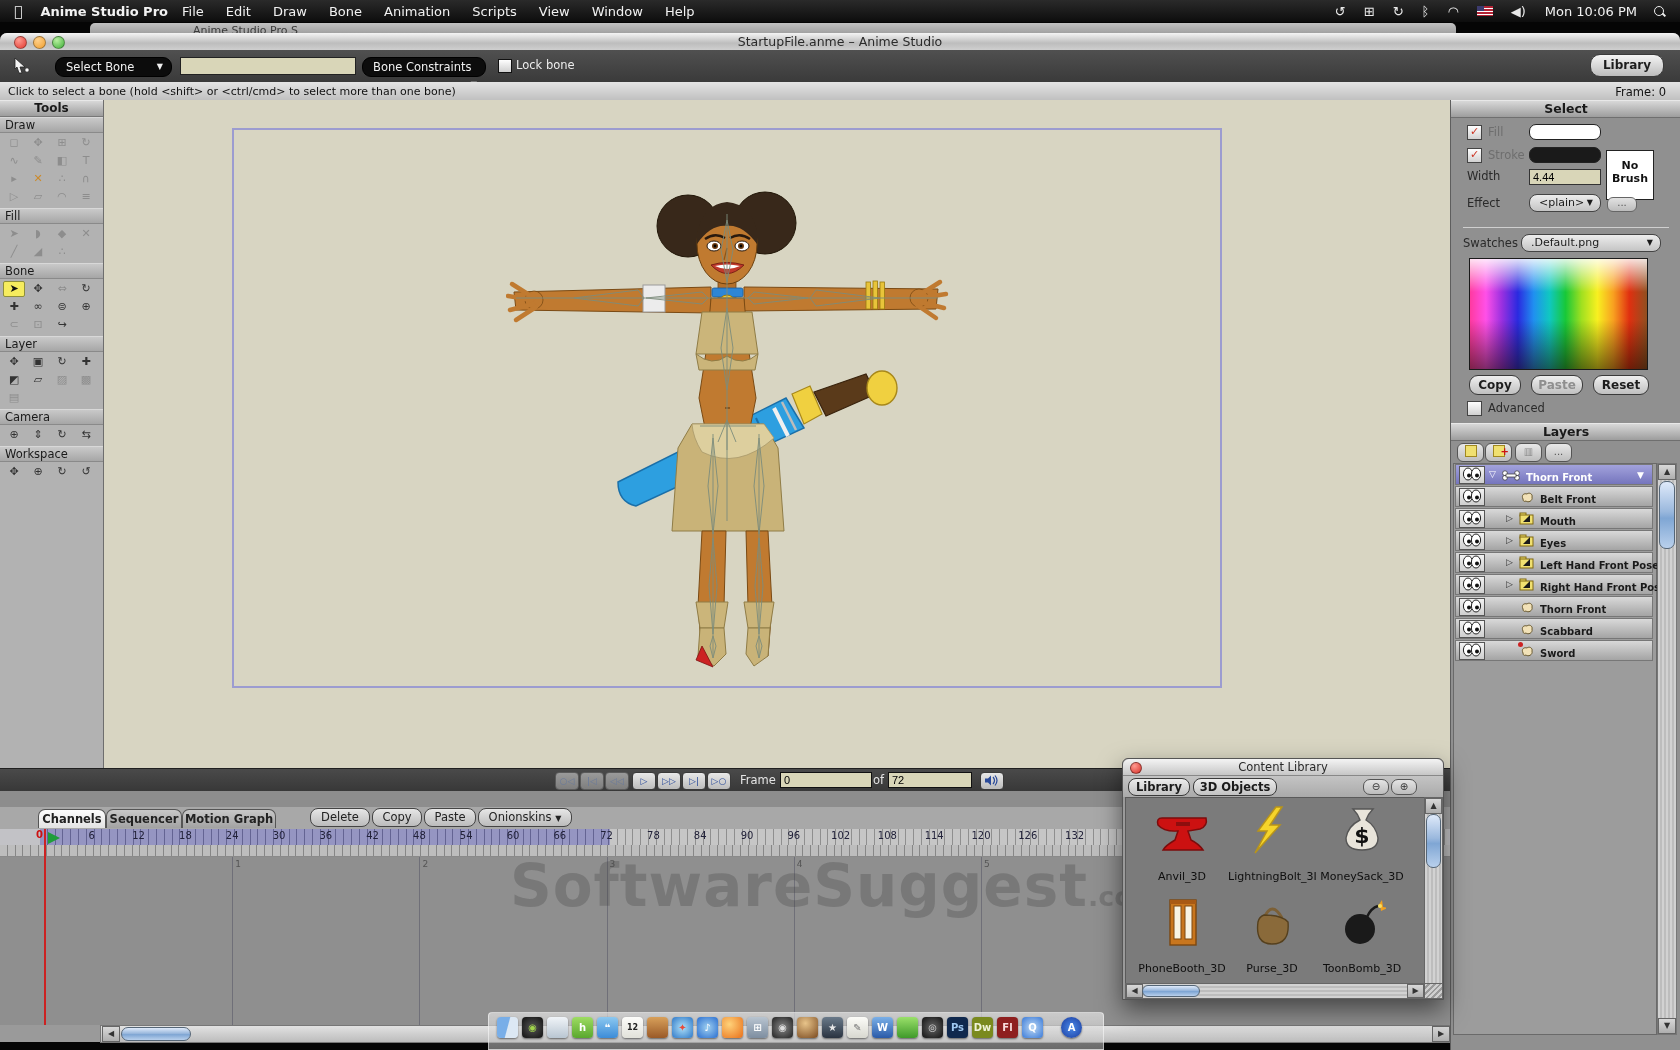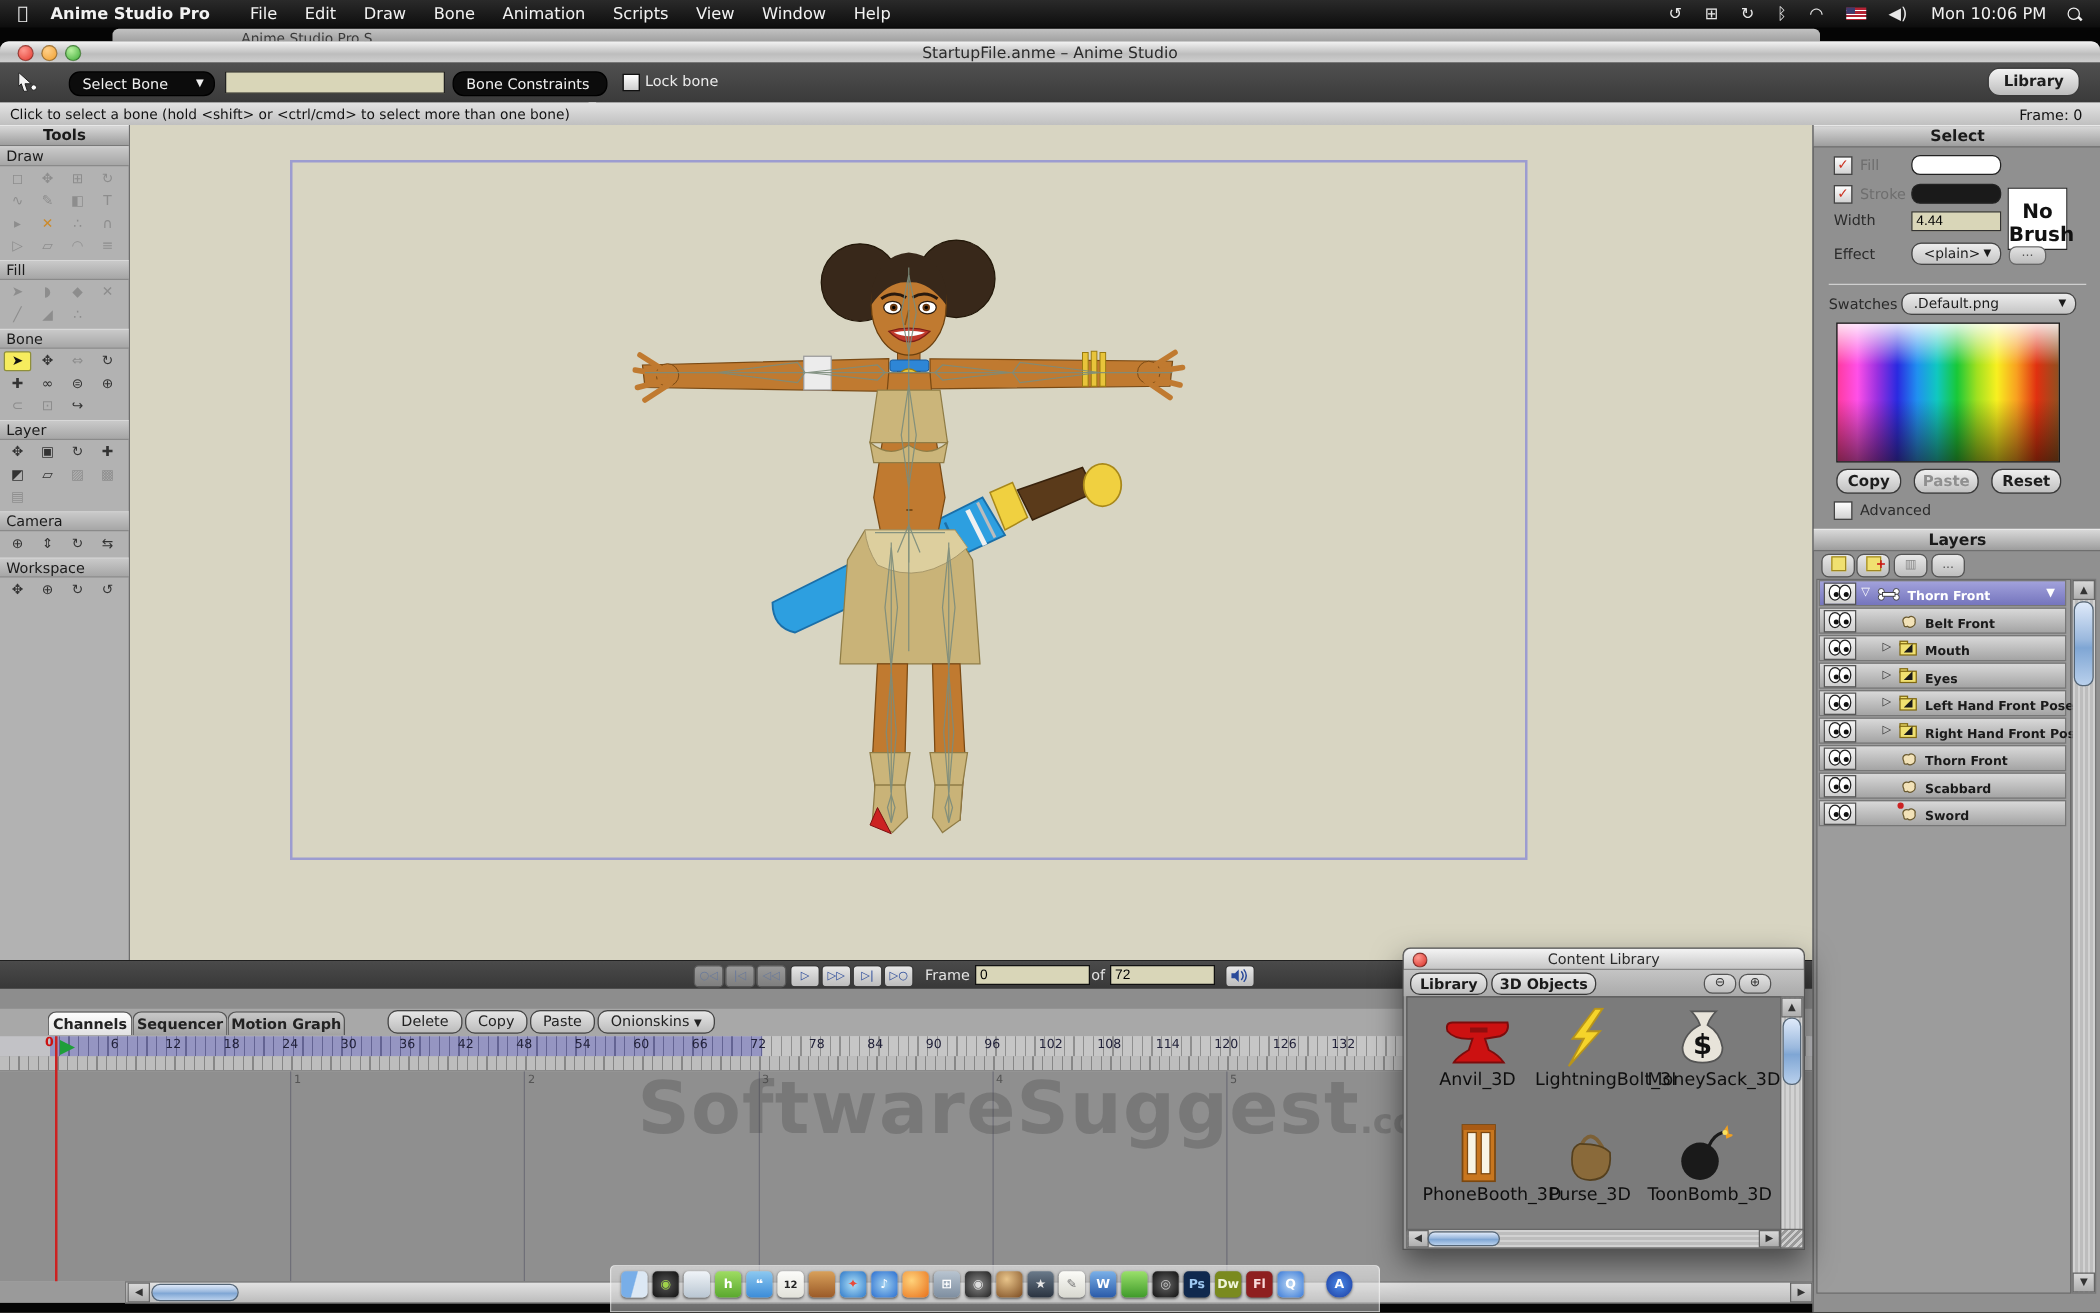--- a/index.html
+++ b/index.html
@@ -1,20 +1,20 @@
 <!DOCTYPE html>
 <html><head>
 <meta charset="utf-8">
 <style>
   html,body{margin:0;padding:0;background:#000;font-family:"DejaVu Sans",sans-serif;}
   #screen{position:relative;width:1680px;height:1050px;overflow:hidden;background:#050505;}
   
   #menubar{position:absolute;left:0;top:0;width:1680px;height:22px;background:linear-gradient(#2a2a2a,#0d0d0d);color:#f2f2f2;display:flex;align-items:center;font-size:13px;z-index:60;}
   #menubar .apple{margin:0 18px 0 14px;font-size:14px;}
-  #menubar .app{font-weight:bold;margin-right:32px;}
+  #menubar .app{font-weight:bold;margin-right:14px;}
   #menubar .mitem{margin-right:22px;}
   #menubar .spacer{flex:1;}
   #menubar .sicon{margin:0 9px;font-size:13px;color:#e8e8e8;}
   #menubar .flag{display:inline-block;width:16px;height:10px;margin:0 9px;background:linear-gradient(#b22234 20%,#fff 20% 30%,#b22234 30% 50%,#fff 50% 60%,#b22234 60% 80%,#fff 80% 90%,#b22234 90%);position:relative;}
   #menubar .flag::after{content:"";position:absolute;left:0;top:0;width:7px;height:5px;background:#3c3b6e;}
   #menubar .clock{margin:0 10px;font-size:13px;}
   #menubar .spot{position:relative;width:13px;height:13px;margin:0 14px 0 6px;}
   #menubar .spot::before{content:"";position:absolute;left:1px;top:1px;width:8px;height:8px;border:1.6px solid #eee;border-radius:50%;}
   #menubar .spot::after{content:"";position:absolute;left:9px;top:9px;width:4px;height:1.8px;background:#eee;transform:rotate(45deg);}
   
@@ -82,21 +82,21 @@
   #hscroll-margin{position:absolute;left:0;top:218px;width:100px;height:17px;background:#9a9a9a;}
   .sb-arrow{position:absolute;width:16px;height:14px;background:linear-gradient(#d8d8d8,#aeaeae);border:1px solid #666;text-align:center;line-height:14px;font-size:8px;color:#333;}
   .aqua-thumb{position:absolute;background:linear-gradient(#dfeafa,#9ab8dd 45%,#7fa6d4 55%,#b9d0ec);border:1px solid #567;border-radius:7px;}
   
   #right-panel{position:absolute;left:1450px;top:67px;width:230px;height:975px;background:#909090;border-left:1px solid #5e5e5e;}
   .rp-hdr{position:absolute;left:0;width:230px;height:16px;background:linear-gradient(#d8d8d8,#9d9d9d);border-top:1px solid #e8e8e8;border-bottom:1px solid #6f6f6f;text-align:center;font-weight:bold;font-size:12.5px;color:#1a1a1a;}
   .chk{position:absolute;width:13px;height:13px;background:linear-gradient(#fefefe,#d2d2d2);border:1px solid #444;text-align:center;line-height:12px;font-size:11px;color:#cc3322;font-weight:bold;}
   .rp-label{position:absolute;font-size:11.5px;color:#6e6e6e;}
   .rp-label.dark{color:#2a2a2a;}
   .swatch{position:absolute;left:78px;width:70px;height:14px;border:1px solid #222;border-radius:7px;}
-  #nobrush{position:absolute;left:155px;top:50px;width:48px;height:50px;background:#fff;border:1px solid #222;text-align:center;font-weight:bold;font-size:16px;color:#111;padding-top:8px;box-sizing:border-box;}
+  #nobrush{position:absolute;left:155px;top:50px;width:48px;height:50px;background:#fff;border:1px solid #222;text-align:center;font-weight:bold;font-size:11px;color:#111;padding-top:8px;box-sizing:border-box;}
   #width-input{position:absolute;left:78px;top:69px;width:64px;height:14px;background:#d9d6b8;border:1px solid #333;font-size:11px;padding:0 3px;}
   .ltdrop{position:absolute;height:16px;background:linear-gradient(#ededed,#c4c4c4);border:1px solid #444;border-radius:8px;font-size:11px;color:#1a1a1a;line-height:16px;}
   .ltdrop .arr{float:right;margin-right:7px;font-size:8px;}
   .ltdrop .lbl{margin-left:9px;float:left;}
   #ellipsis-btn{position:absolute;left:156px;top:97px;width:28px;height:13px;background:linear-gradient(#e2e2e2,#bcbcbc);border:1px solid #666;border-radius:6px;color:#555;font-size:10px;text-align:center;line-height:9px;}
   #style-divider{position:absolute;left:12px;top:127px;width:206px;height:1px;background:#cfcfcf;}
   #gradient-swatch{position:absolute;left:18px;top:158px;width:177px;height:110px;border:1px solid #1a1a1a;
     background:linear-gradient(to bottom,rgba(255,255,255,.85),rgba(255,255,255,0) 30%,rgba(0,0,0,0) 55%,rgba(20,10,0,.55)),
     linear-gradient(90deg,#ff3aa0,#ff50e8 9%,#9a30e0 18%,#2a2ae0 27%,#2090f0 36%,#10c8c0 45%,#18c838 54%,#a0e020 63%,#f8f020 72%,#f8a020 81%,#e03010 90%,#905020);}
   .rp-btn{position:absolute;top:275px;height:18px;background:linear-gradient(#efefef,#c0c0c0);border:1px solid #3a3a3a;border-radius:9px;font-weight:bold;font-size:12px;color:#1d1d1d;text-align:center;line-height:18px;}
@@ -119,21 +119,21 @@
   
   #content-library{position:absolute;left:1122px;top:758px;width:320px;height:240px;background:#9a9a9a;border:1px solid #555;border-radius:6px 6px 0 0;box-shadow:0 10px 24px rgba(0,0,0,.5);z-index:40;}
   #cl-titlebar{position:absolute;left:0;top:0;width:100%;height:16px;background:linear-gradient(#f4f4f4,#c6c6c6);border-radius:6px 6px 0 0;border-bottom:1px solid #888;}
   #cl-close{position:absolute;left:7px;top:3px;width:10px;height:10px;border-radius:50%;background:radial-gradient(circle at 35% 30%,#ff9a90,#d83028);border:1px solid rgba(0,0,0,.4);}
   #cl-title{position:absolute;left:0;right:0;top:1px;text-align:center;font-size:11.5px;color:#2a2a2a;}
   #cl-tabrow{position:absolute;left:0;top:17px;width:100%;height:21px;background:linear-gradient(#c4c4c4,#aaaaaa);}
   .cl-tab{position:absolute;top:2px;height:16px;background:linear-gradient(#ececec,#c2c2c2);border:1px solid #3a3a3a;border-radius:8px;font-weight:bold;font-size:11.5px;color:#1a1a1a;text-align:center;line-height:16px;}
   .cl-zoom{position:absolute;top:3px;width:24px;height:14px;background:linear-gradient(#e4e4e4,#bcbcbc);border:1px solid #555;border-radius:7px;text-align:center;line-height:13px;font-size:10px;color:#333;}
   #cl-content{position:absolute;left:2px;top:38px;width:298px;height:186px;background:#7b7b7b;border:1px solid #5a5a5a;overflow:hidden;}
   .cl-item{position:absolute;width:88px;text-align:center;}
-  .cl-item .cl-label{display:block;margin-top:2px;font-size:14px;color:#0e0e0e;white-space:nowrap;}
+  .cl-item .cl-label{display:block;margin-top:16px;font-size:11px;color:#0e0e0e;white-space:nowrap;}
   #cl-vscroll{position:absolute;left:301px;top:38px;width:17px;height:186px;background:repeating-linear-gradient(90deg,#d2d2d2 0 2px,#bdbdbd 2px 4px);border:1px solid #666;}
   #cl-hscroll{position:absolute;left:2px;top:224px;width:298px;height:14px;background:repeating-linear-gradient(0deg,#d2d2d2 0 2px,#bdbdbd 2px 4px);border:1px solid #666;}
   #cl-grip{position:absolute;left:301px;top:224px;width:17px;height:14px;background:repeating-linear-gradient(135deg,#cfcfcf 0 2px,#9a9a9a 2px 4px);border:1px solid #666;}
   
   #watermark{position:absolute;left:510px;top:852px;z-index:25;font-weight:bold;color:rgba(60,60,60,.28);white-space:nowrap;pointer-events:none;}
   #watermark .big{font-size:58px;letter-spacing:1px;}
   #watermark .small{font-size:27px;}
   
   #dock{position:absolute;left:488px;top:1012px;width:614px;height:36px;background:linear-gradient(rgba(235,235,235,.65),rgba(190,190,190,.55));border:1px solid rgba(255,255,255,.5);border-radius:4px 4px 0 0;z-index:50;}
   #dock-icons{position:absolute;left:8px;top:4px;display:flex;align-items:center;}

